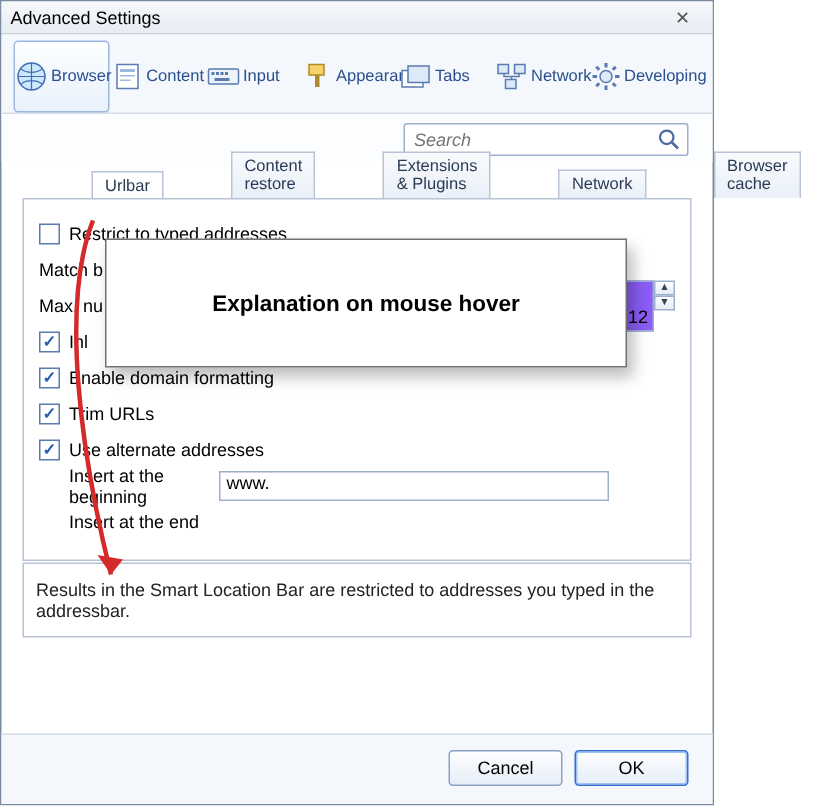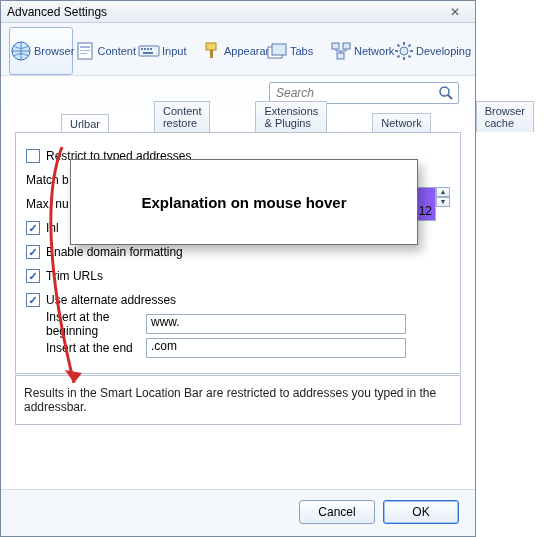--- a/index.html
+++ b/index.html
@@ -233,21 +233,20 @@
       <div class="row">
         <span class="chk checked"></span>
         <span>Use alternate addresses</span>
       </div>
       <div class="row">
         <span class="field-label">Insert at the beginning</span>
         <span class="tx" style="width:260px">www.</span>
       </div>
       <div class="row">
         <span class="field-label">Insert at the end</span>
-        <span class="tx" style="width:260px">.com</span>
       </div>
 
       <div class="tooltip-overlay">
         <span>Explanation on mouse hover</span>
       </div>
     </div>
 
     <div class="help-box">
       <span>Results in the Smart Location Bar are restricted to addresses you typed in the addressbar.</span>
     </div>

